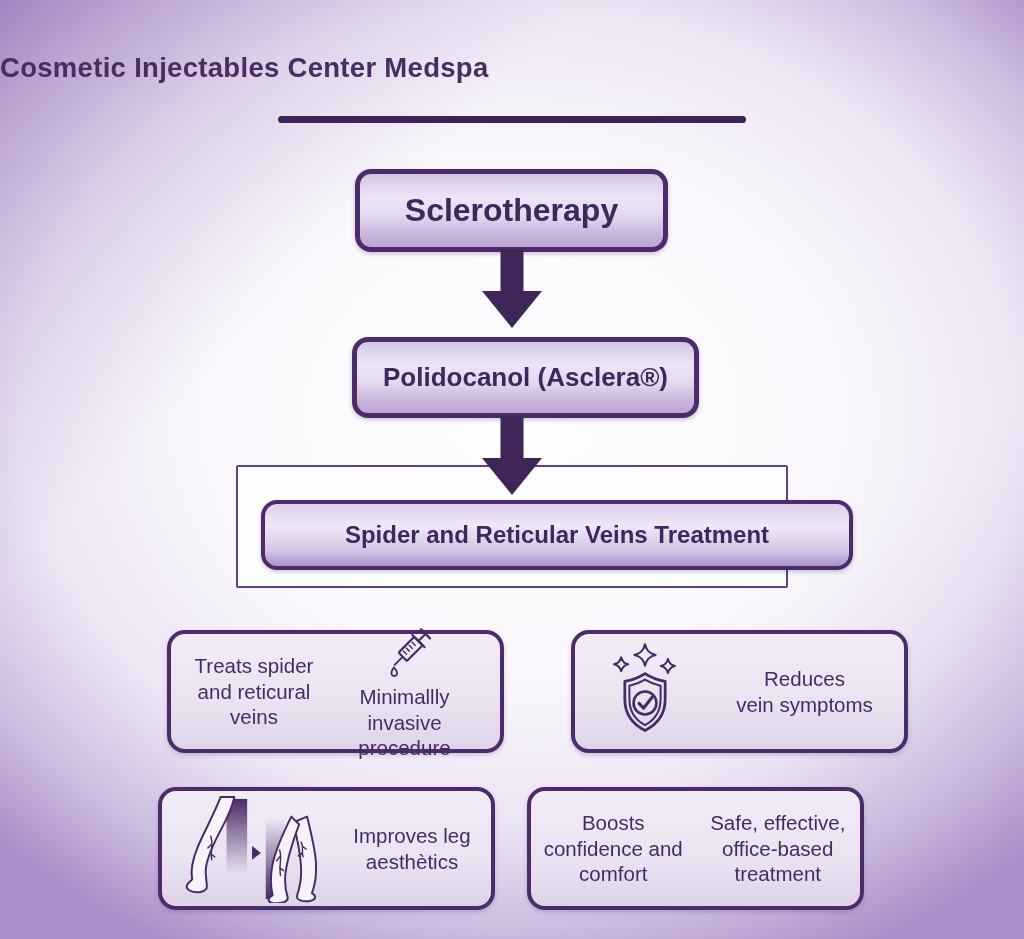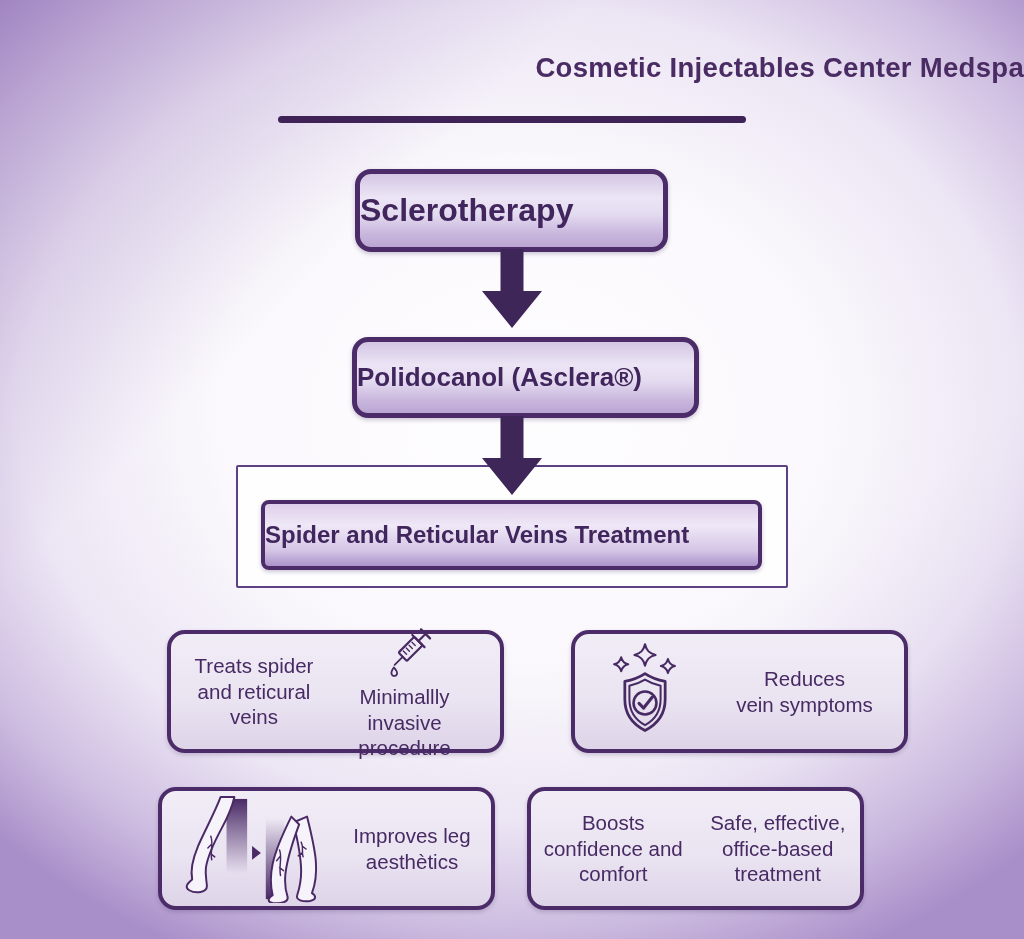--- a/index.html
+++ b/index.html
@@ -9,44 +9,44 @@
     overflow:hidden;
   }
   .canvas{
     position:relative;width:1024px;height:939px;
     background-image:
       linear-gradient(135deg, rgba(142,110,178,0.38) 0%, rgba(255,255,255,0) 30%, rgba(255,255,255,0) 72%, rgba(167,140,200,0.20) 100%),
       radial-gradient(ellipse 72% 64% at 51% 44%, #fefdfe 0%, #faf8fc 42%, #ece5f4 68%, #cdbce0 86%, #a98fc9 100%);
   }
   .title{
     position:absolute;top:52px;left:0;width:100%;
-    text-align:right;font-size:27.5px;font-weight:600;
+    text-align:left;font-size:27.5px;font-weight:600;
     color:#4a2b63;letter-spacing:.3px;
   }
   .divider{
     position:absolute;left:278px;top:116px;width:468px;height:7px;
     background:#3f2356;border-radius:4px;
   }
   .node{
     position:absolute;box-sizing:border-box;
     border:5px solid #4b2c68;border-radius:16px;
     background:linear-gradient(180deg,#d3c5e4 0%,#ece5f5 32%,#e4dbf0 55%,#c9b6dd 82%,#bba6d3 100%);
-    display:flex;align-items:center;justify-content:flex-start;
+    display:flex;align-items:center;justify-content:center;
     color:#41265e;box-shadow:0 2px 4px rgba(60,35,90,0.25);
   }
   .node-1{left:355px;top:169px;width:313px;height:83px;font-size:32px;font-weight:700;}
   .node-2{left:352px;top:337px;width:347px;height:81px;font-size:26px;font-weight:600;}
   .outer-frame{
     position:absolute;left:236px;top:465px;width:552px;height:123px;
     box-sizing:border-box;border:2px solid #5d4182;background:#fefeff;
     border-radius:2px;
   }
   .node-3{
-    left:261px;top:500px;width:501px;height:70px;font-size:24px;font-weight:600;
-    border-width:4px;border-radius:8px;
+    left:261px;top:500px;width:592px;height:70px;font-size:24px;font-weight:600;
+    border-width:4px;border-radius:16px;
     background:linear-gradient(180deg,#decfeb 0%,#efe8f7 35%,#d5c5e6 75%,#ab93c9 100%);
     z-index:3;
   }
   .flow-arrow{position:absolute;left:480px;width:64px;height:79px;z-index:4;}
   .arrow-1{top:249px;}
   .arrow-2{top:416px;}
   .card{
     position:absolute;box-sizing:border-box;width:337px;height:123px;
     border:4px solid #4b2c68;border-radius:18px;
     background:linear-gradient(180deg,#f1edf6 0%,#eae3f1 58%,#ddd4e8 100%);

